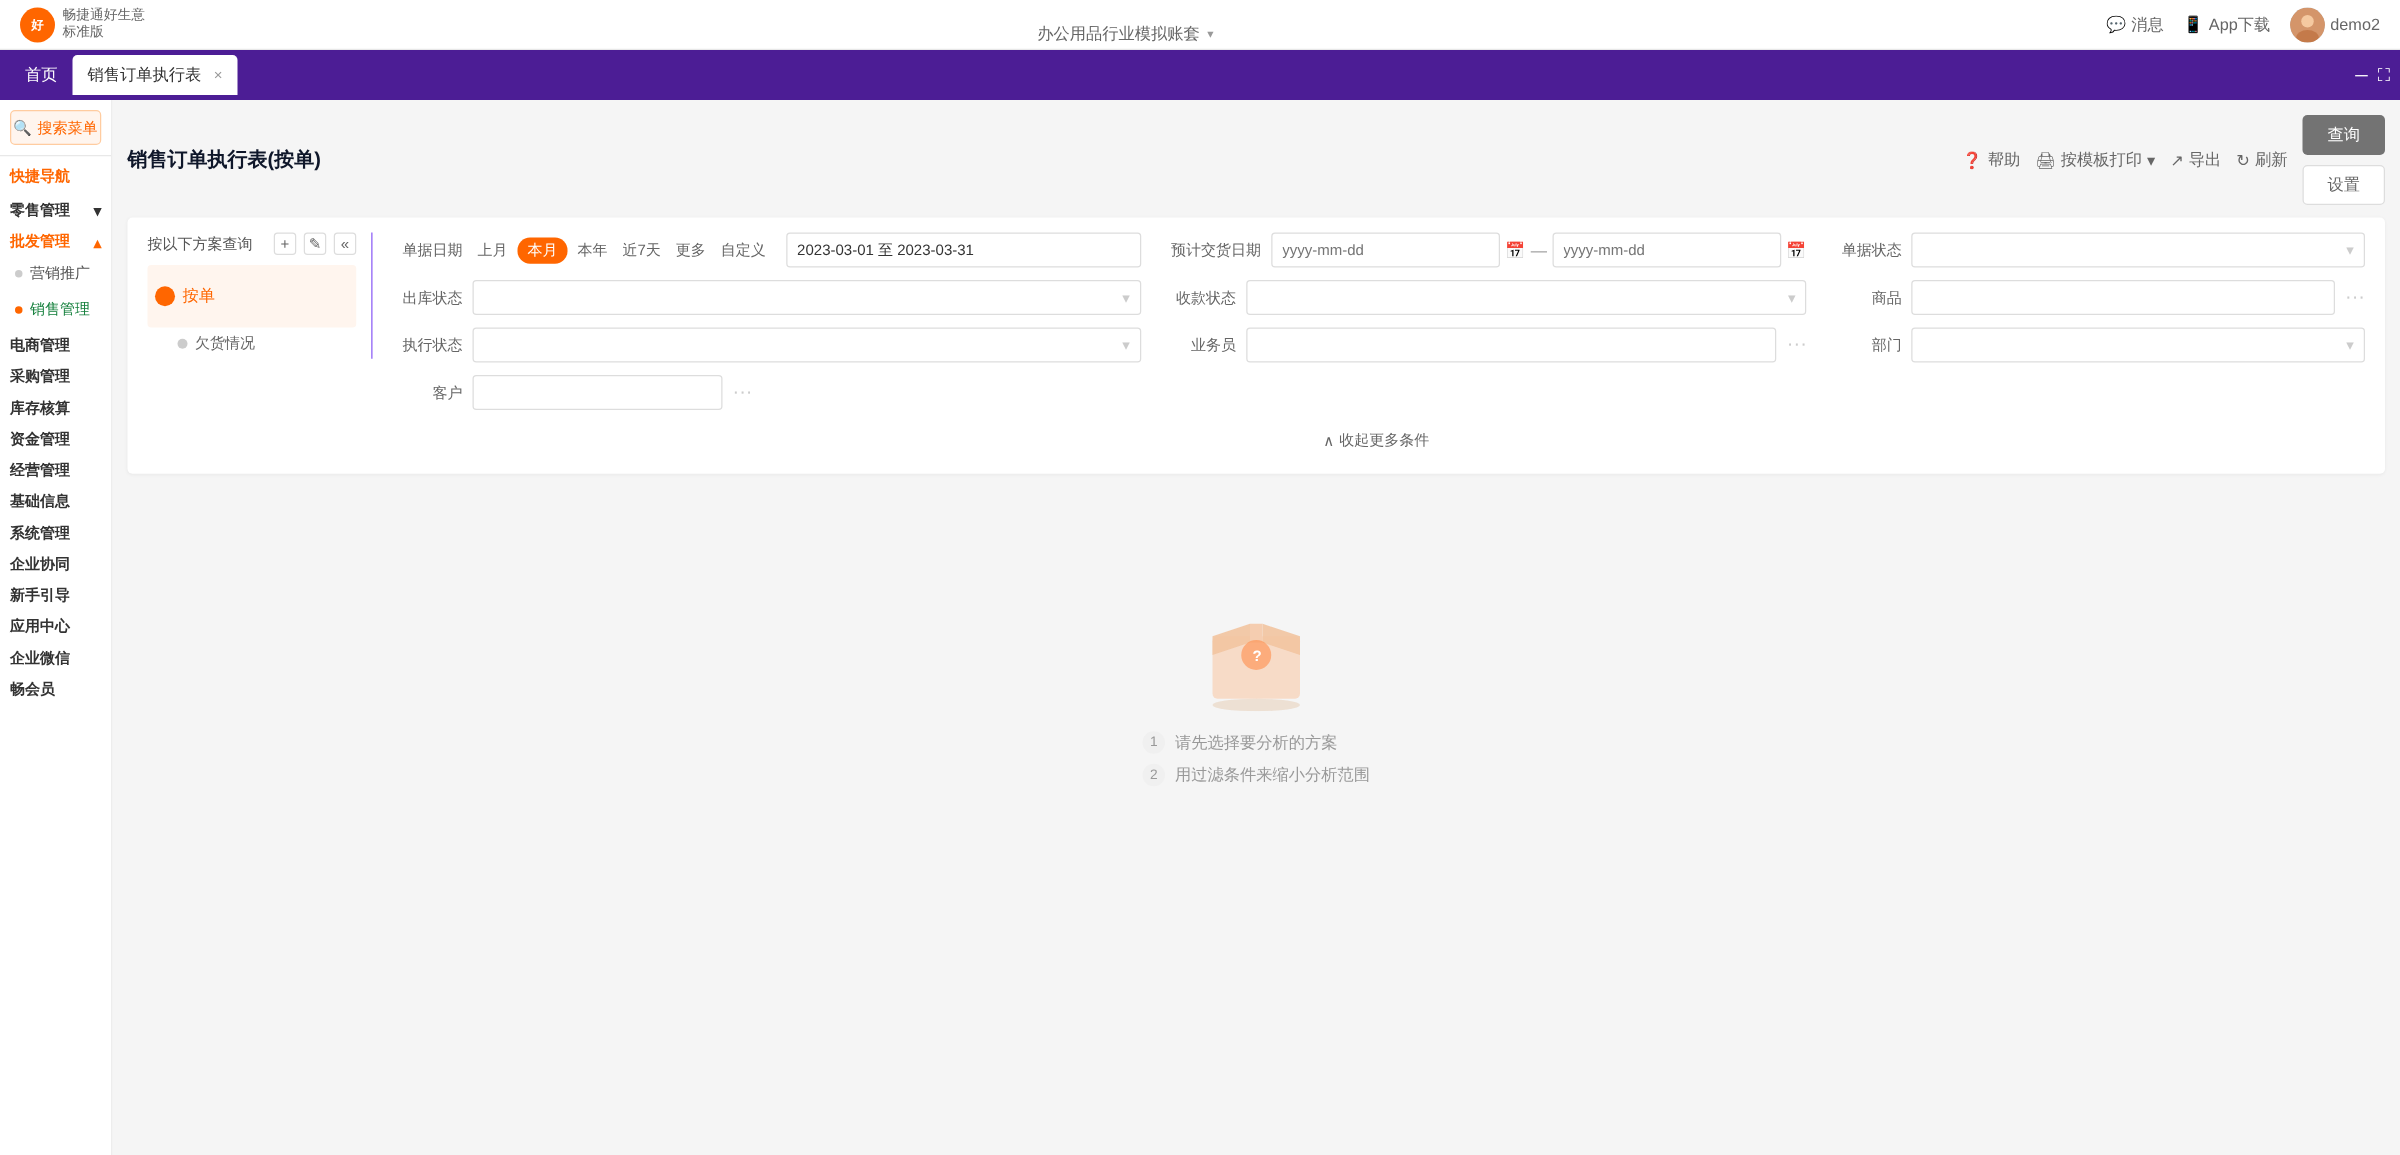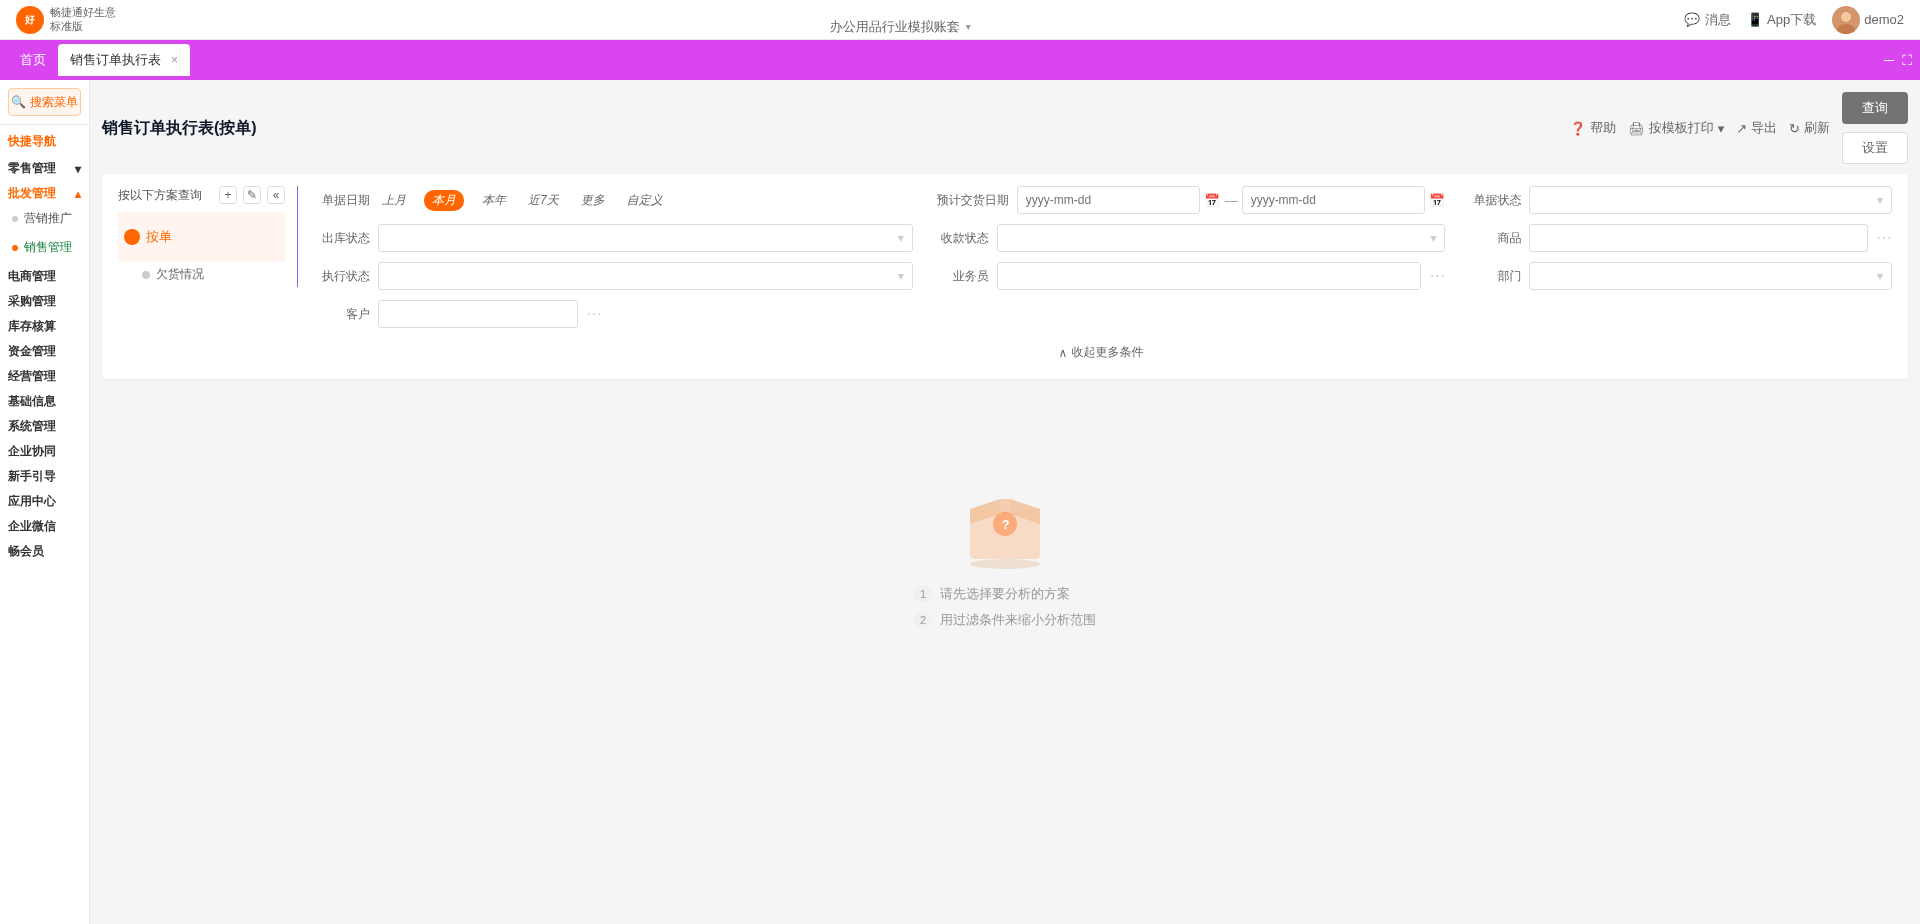--- a/index.html
+++ b/index.html
@@ -24,21 +24,21 @@
     .logo-text { font-size: 11px; color: #666; line-height: 1.2; }
     .top-header-center { display: flex; align-items: center; gap: 6px; color: #666; font-size: 13px; margin-top: 14px; }
     .dropdown-arrow { font-size: 10px; color: #999; }
     .top-header-right { display: flex; align-items: center; gap: 16px; }
     .header-action { display: flex; align-items: center; gap: 4px; color: #666; font-size: 13px; cursor: pointer; }
     .avatar { width: 28px; height: 28px; border-radius: 50%; background: #ccc; overflow: hidden; display: flex; align-items: center; justify-content: center; color: #fff; font-size: 12px; }
 
     
     .tab-bar {
       height: 40px;
-      background: #d946ef;
+      background: #4c1d95;
       display: flex;
       align-items: center;
       padding: 0 8px;
       position: fixed;
       top: 40px; left: 0; right: 0;
       z-index: 99;
     }
     .tab-item {
       height: 32px;
       padding: 0 12px;
@@ -207,21 +207,21 @@
       flex: 1; height: 28px; border: 1px solid #ddd; border-radius: 3px;
       padding: 0 8px; font-size: 12px; color: #333; background: #fff;
       min-width: 0; cursor: pointer; display: flex; align-items: center; justify-content: space-between;
     }
     .filter-date-group { display: flex; align-items: center; gap: 4px; flex: 1; }
     .filter-date-input {
       flex: 1; height: 28px; border: 1px solid #ddd; border-radius: 3px;
       padding: 0 8px; font-size: 12px; color: #ef4444; background: #fff;
     }
     .filter-date-sep { color: #999; }
-    .date-tabs { display: flex; gap: 14px; margin-right: 8px; font-style: italic; }
+    .date-tabs { display: flex; gap: 4px; margin-right: 8px; }
     .date-tab { font-size: 12px; color: #666; cursor: pointer; padding: 2px 4px; border-radius: 3px; }
     .date-tab.active { background: #ff6600; color: #fff; border-radius: 10px; padding: 2px 8px; }
     .calendar-icon { color: #ccc; cursor: pointer; }
     .more-icon { color: #ccc; cursor: pointer; font-size: 16px; }
     .collapse-btn {
       text-align: center; padding: 6px; color: #666; font-size: 12px;
       cursor: pointer; display: flex; align-items: center; justify-content: center; gap: 4px;
     }
 
     
@@ -417,20 +417,23 @@
               <span class="filter-label">单据日期</span>
               <div style="display:flex;align-items:center;gap:4px;flex:1;">
                 <div class="date-tabs">
                   <span class="date-tab">上月</span>
                   <span class="date-tab active">本月</span>
                   <span class="date-tab">本年</span>
                   <span class="date-tab">近7天</span>
                   <span class="date-tab">更多</span>
                   <span class="date-tab">自定义</span>
                 </div>
+                <div style="flex:1;min-width:0;">
+                  <input class="filter-input" type="text" value="2023-03-01 至 2023-03-31" style="width: 100%;">
+                </div>
               </div>
             </div>
 
             <div class="filter-item" style="flex:1.2;">
               <span class="filter-label" style="min-width:80px;">预计交货日期</span>
               <div class="filter-date-group">
                 <input class="filter-date-input" type="text" style="flex: 1 1 0%;" placeholder="yyyy-mm-dd">
                 <span class="calendar-icon">📅</span>
                 <span class="filter-date-sep">—</span>
                 <input class="filter-date-input" type="text" style="flex: 1 1 0%;" placeholder="yyyy-mm-dd">

